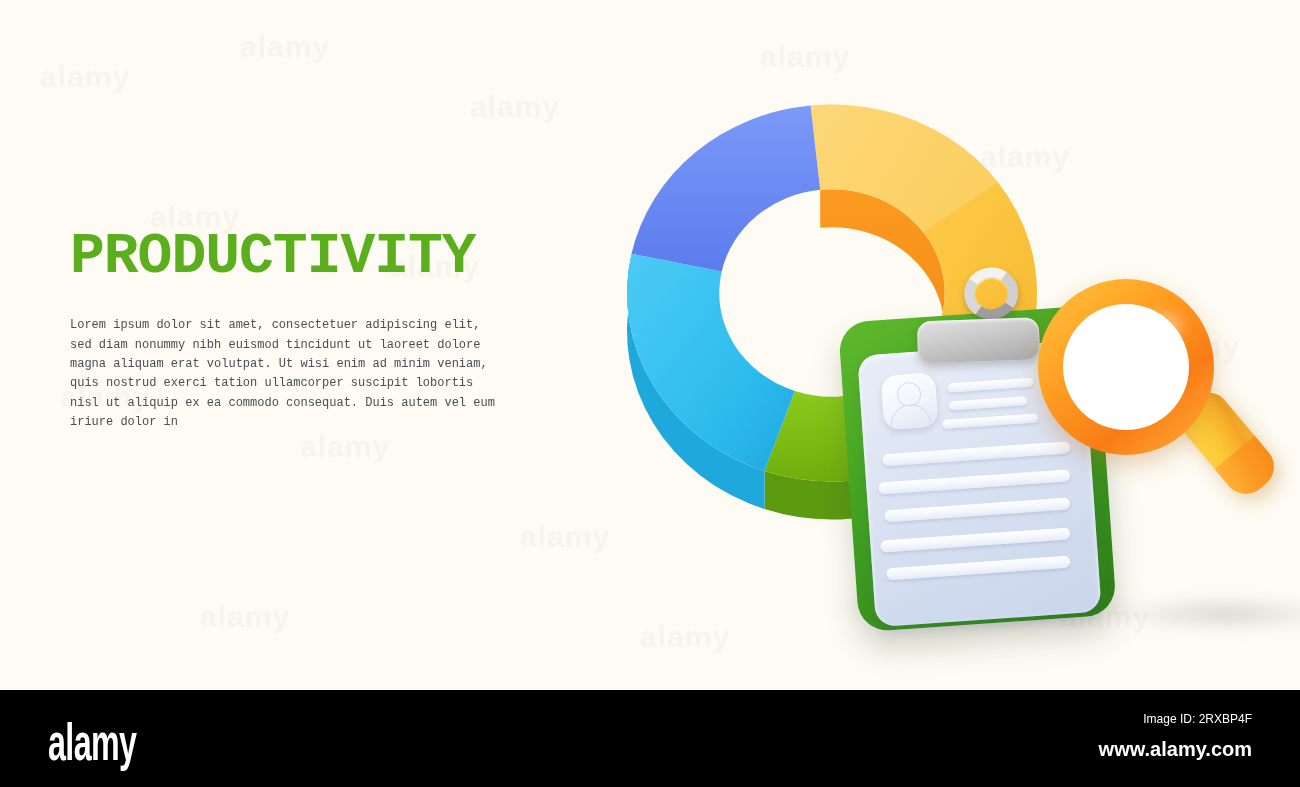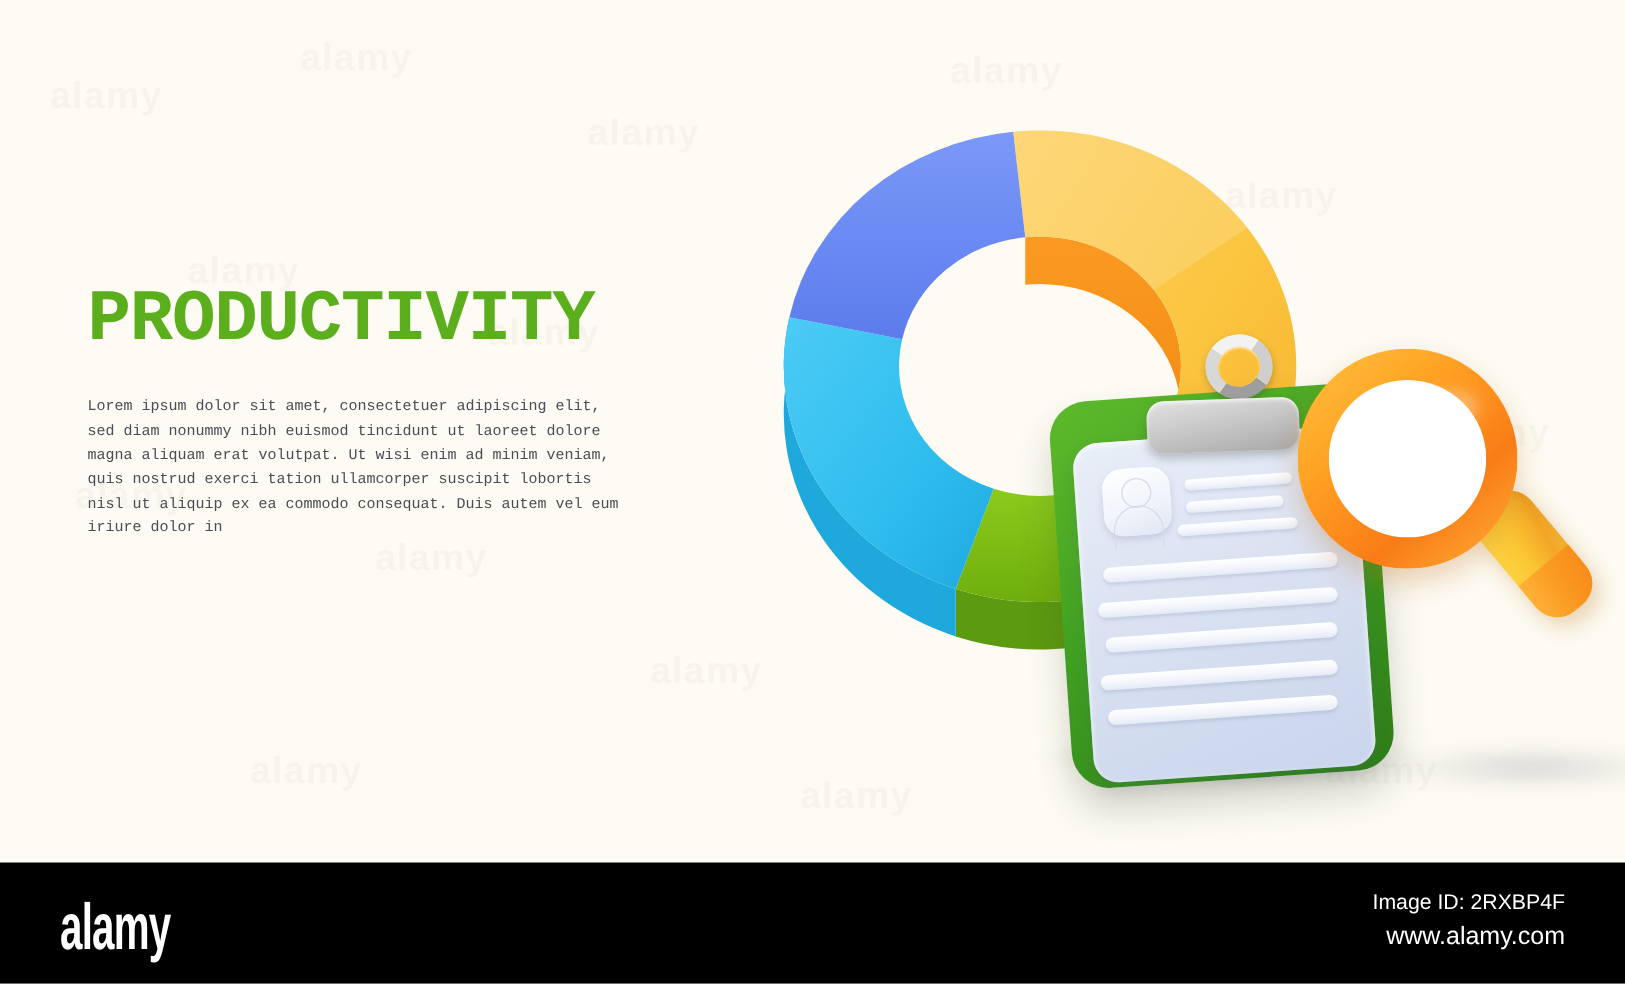--- a/index.html
+++ b/index.html
@@ -108,24 +108,24 @@
      border-radius:0 0 22px 22px;
      background:linear-gradient(100deg,#ffb338 0%,#fb9a22 50%,#f78a18 100%); }
 
   
   .footer { position:absolute; left:0; bottom:0; width:1300px; height:97px;
             background:#000; }
   .alamy-logo { position:absolute; left:48px; top:22px; font-size:52px;
      font-weight:700; color:#fff; letter-spacing:-1px;
      font-family:"Liberation Sans", sans-serif;
      transform:scaleX(.62); transform-origin:left center; }
-  .img-id { position:absolute; right:48px; top:22px; font-size:17px; color:#fff;
+  .img-id { position:absolute; right:48px; top:22px; font-size:12px; color:#fff;
      font-family:"Liberation Sans", sans-serif; }
   .site { position:absolute; right:48px; top:48px; font-size:20px; color:#fff;
-     font-weight:400; font-family:"Liberation Sans", sans-serif; }
+     font-weight:700; font-family:"Liberation Sans", sans-serif; }
 </style>
 </head>
 <body>
 
 <div class="stage">
 
   <div class="hero">
 
     <div class="wm-layer" id="wm-layer">
         <span class="wm" style="left: 40px; top: 60px;">alamy</span>

